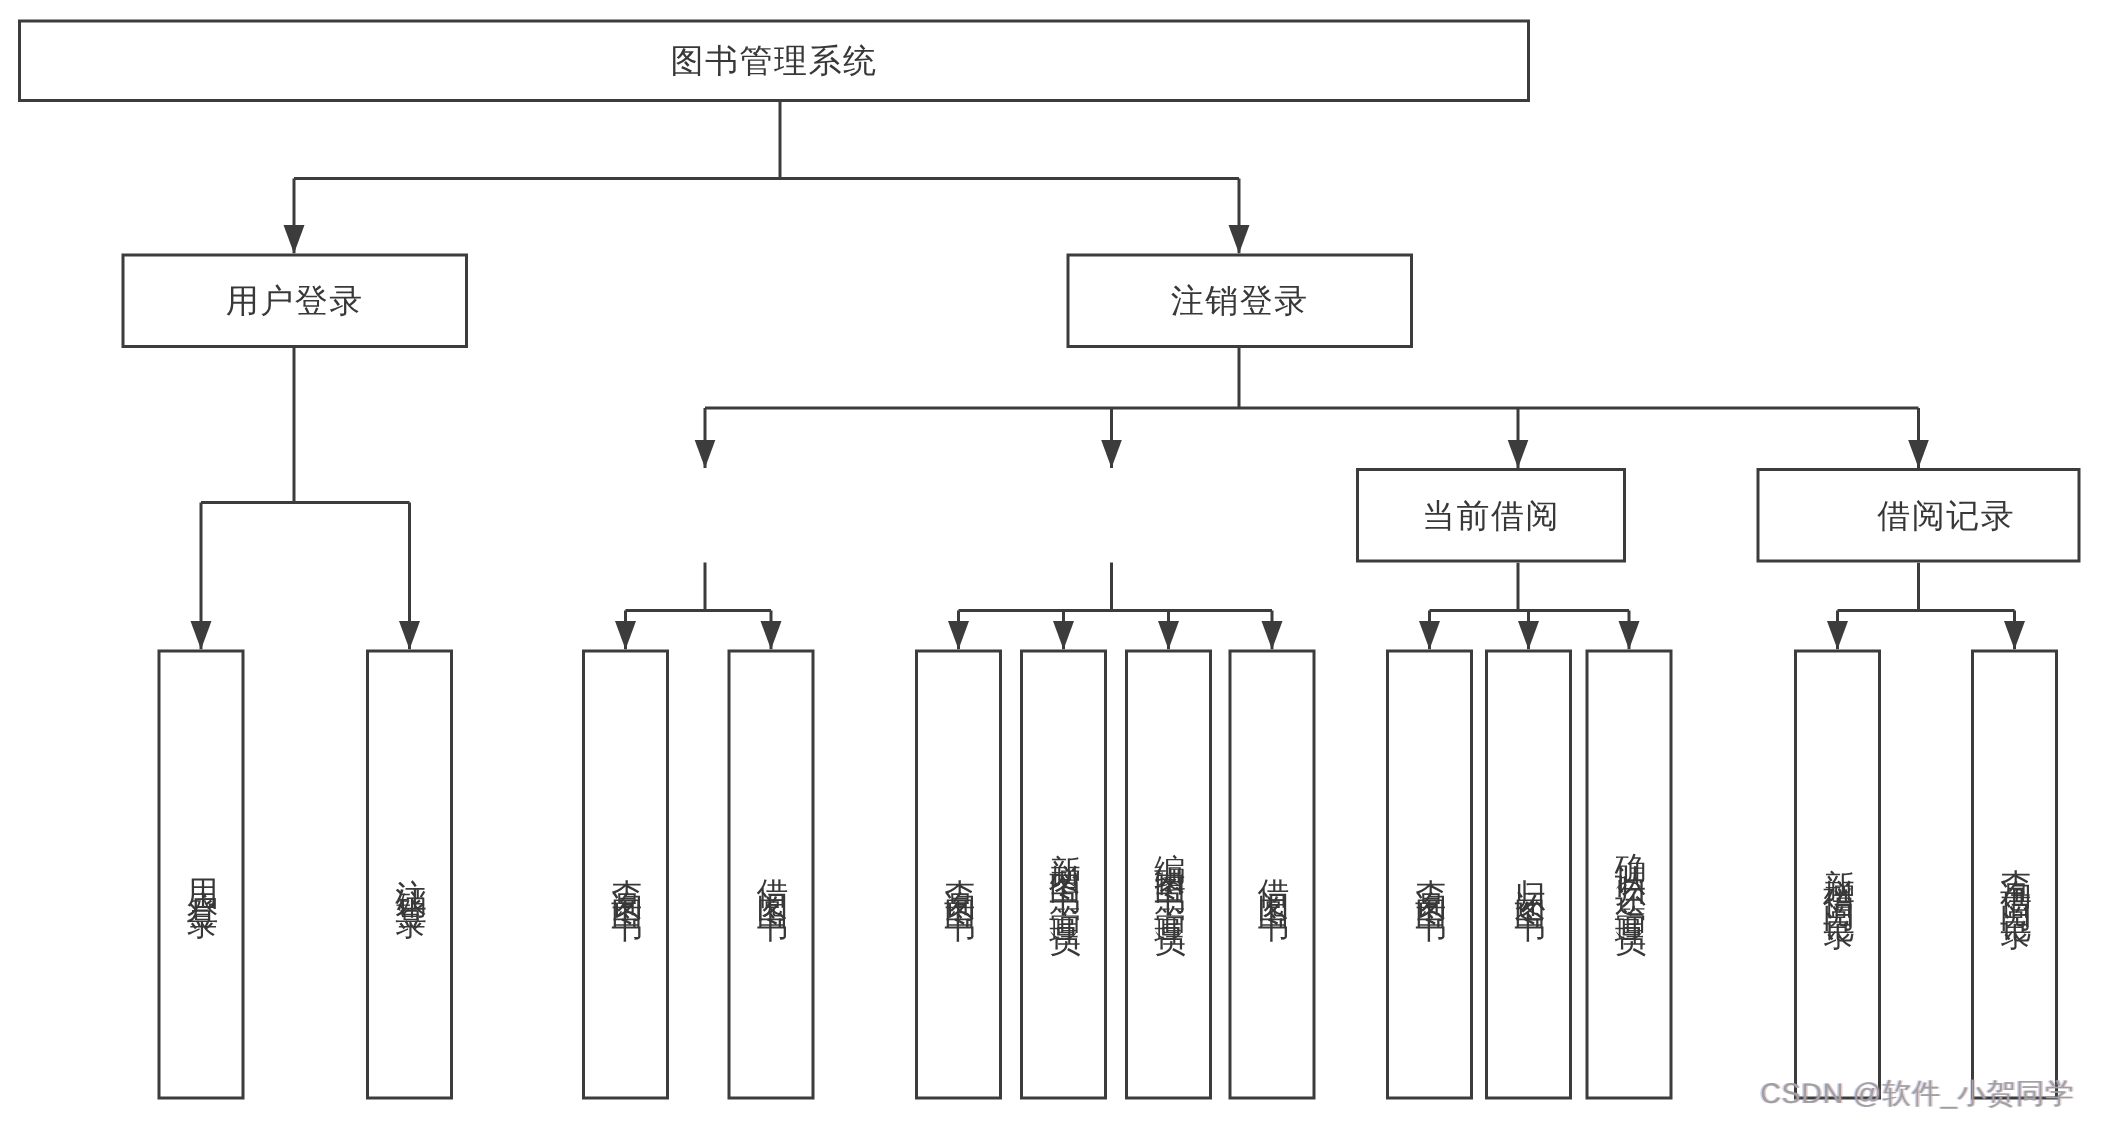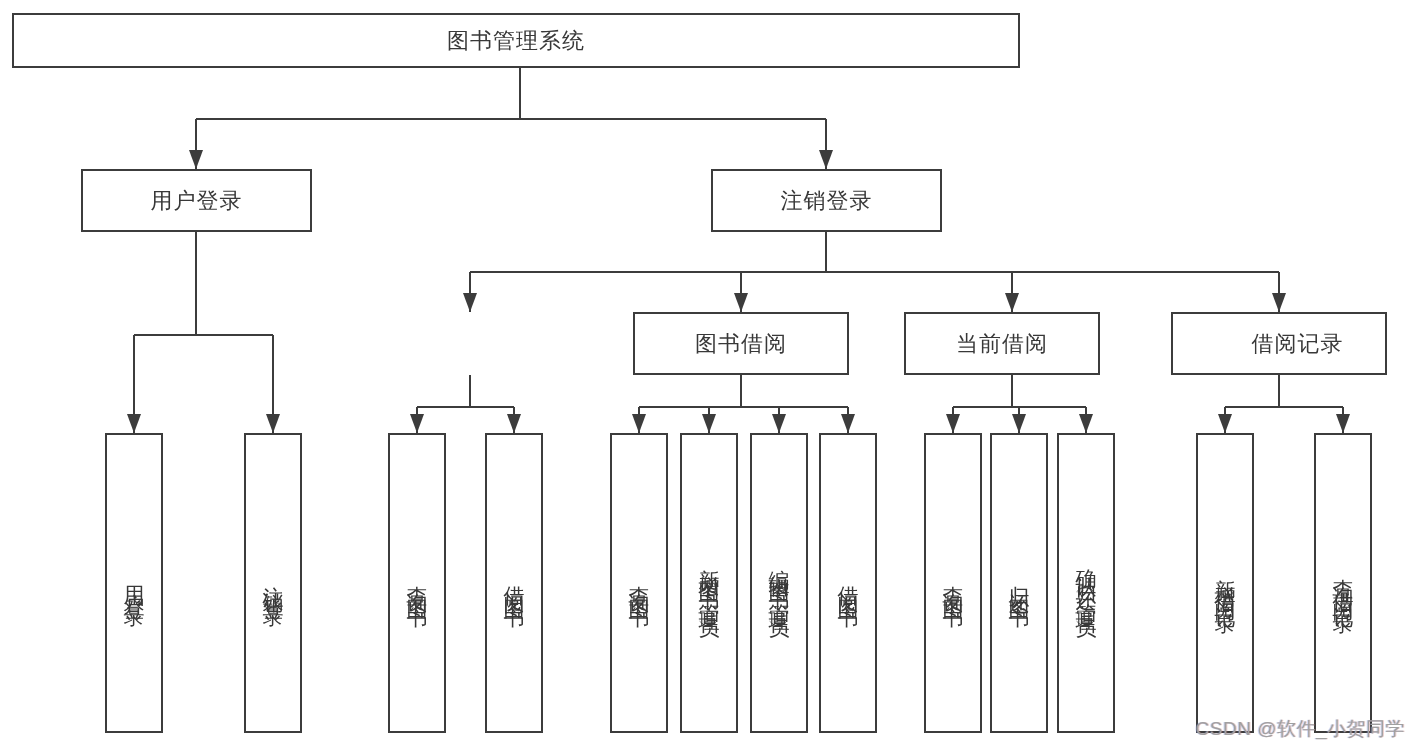--- a/index.html
+++ b/index.html
@@ -35,39 +35,39 @@
     font-size: 21px;
     letter-spacing: 7px;
     white-space: normal;
   }
   
   #n-root           { left: 12px;   top: 13px;  width: 1008px; height: 55px; }
   #n-user-login     { left: 81px;   top: 169px; width: 231px;  height: 63px; }
   #n-book-mgmt      { left: 711px;  top: 169px; width: 231px;  height: 63px; }
   #n-new-book-rec   { left: 362px;  top: 312px; width: 216px;  height: 63px; }
   #n-book-borrow    { left: 633px;  top: 312px; width: 216px;  height: 63px; }
-  #n-current-borrow { left: 904px;  top: 312px; width: 196px;  height: 63px; }
+  #n-current-borrow { left: 904px;  top: 312px; width: 180px;  height: 63px; }
   #n-borrow-records { left: 1171px; top: 312px; width: 216px;  height: 63px; padding-left: 37px; }
   
   #n-leaf-user-login     { left: 105px; }
   #n-leaf-logout         { left: 244px; }
   #n-leaf-query-book-1   { left: 388px; }
   #n-leaf-borrow-book-1  { left: 485px; }
   #n-leaf-query-book-2   { left: 610px; }
   #n-leaf-add-book       { left: 680px; }
   #n-leaf-edit-book      { left: 750px; }
   #n-leaf-borrow-book-2  { left: 819px; }
   #n-leaf-query-book-3   { left: 924px; }
   #n-leaf-return-book    { left: 990px; }
   #n-leaf-confirm-return { left: 1057px; }
   #n-leaf-add-record     { left: 1196px; }
   #n-leaf-query-record   { left: 1314px; }
   #watermark {
     position: absolute;
-    right: 0;
+    right: 22px;
     bottom: 5px;
     z-index: 3;
     font-size: 19px;
     letter-spacing: 0.5px;
     text-shadow: 1px 0 0 rgba(200,120,120,0.35), -1px 0 0 rgba(120,140,220,0.35);
     margin-left: 40px;
   }
 </style>
 </head>
 <body>
@@ -110,21 +110,20 @@
       <line x1="1225" y1="407" x2="1225" y2="433" marker-end="url(#arrow)"></line>
       <line x1="1343" y1="407" x2="1343" y2="433" marker-end="url(#arrow)"></line>
     </g>
   </svg>
 
   <div class="node" id="n-root">图书管理系统</div>
 
   <div class="node" id="n-user-login">用户登录</div>
   <div class="node" id="n-book-mgmt">注销登录</div>
 
-  <div class="node" id="n-book-borrow">图书借阅</div>
   <div class="node" id="n-current-borrow">当前借阅</div>
   <div class="node" id="n-borrow-records">借阅记录</div>
 
   <div class="node leaf" id="n-leaf-user-login">用户登录</div>
   <div class="node leaf" id="n-leaf-logout">注销登录</div>
   <div class="node leaf" id="n-leaf-query-book-1">查询图书</div>
   <div class="node leaf" id="n-leaf-borrow-book-1">借阅图书</div>
   <div class="node leaf" id="n-leaf-query-book-2">查询图书</div>
   <div class="node leaf" id="n-leaf-add-book">新增图书（管理员）</div>
   <div class="node leaf" id="n-leaf-edit-book">编辑图书（管理员）</div>

